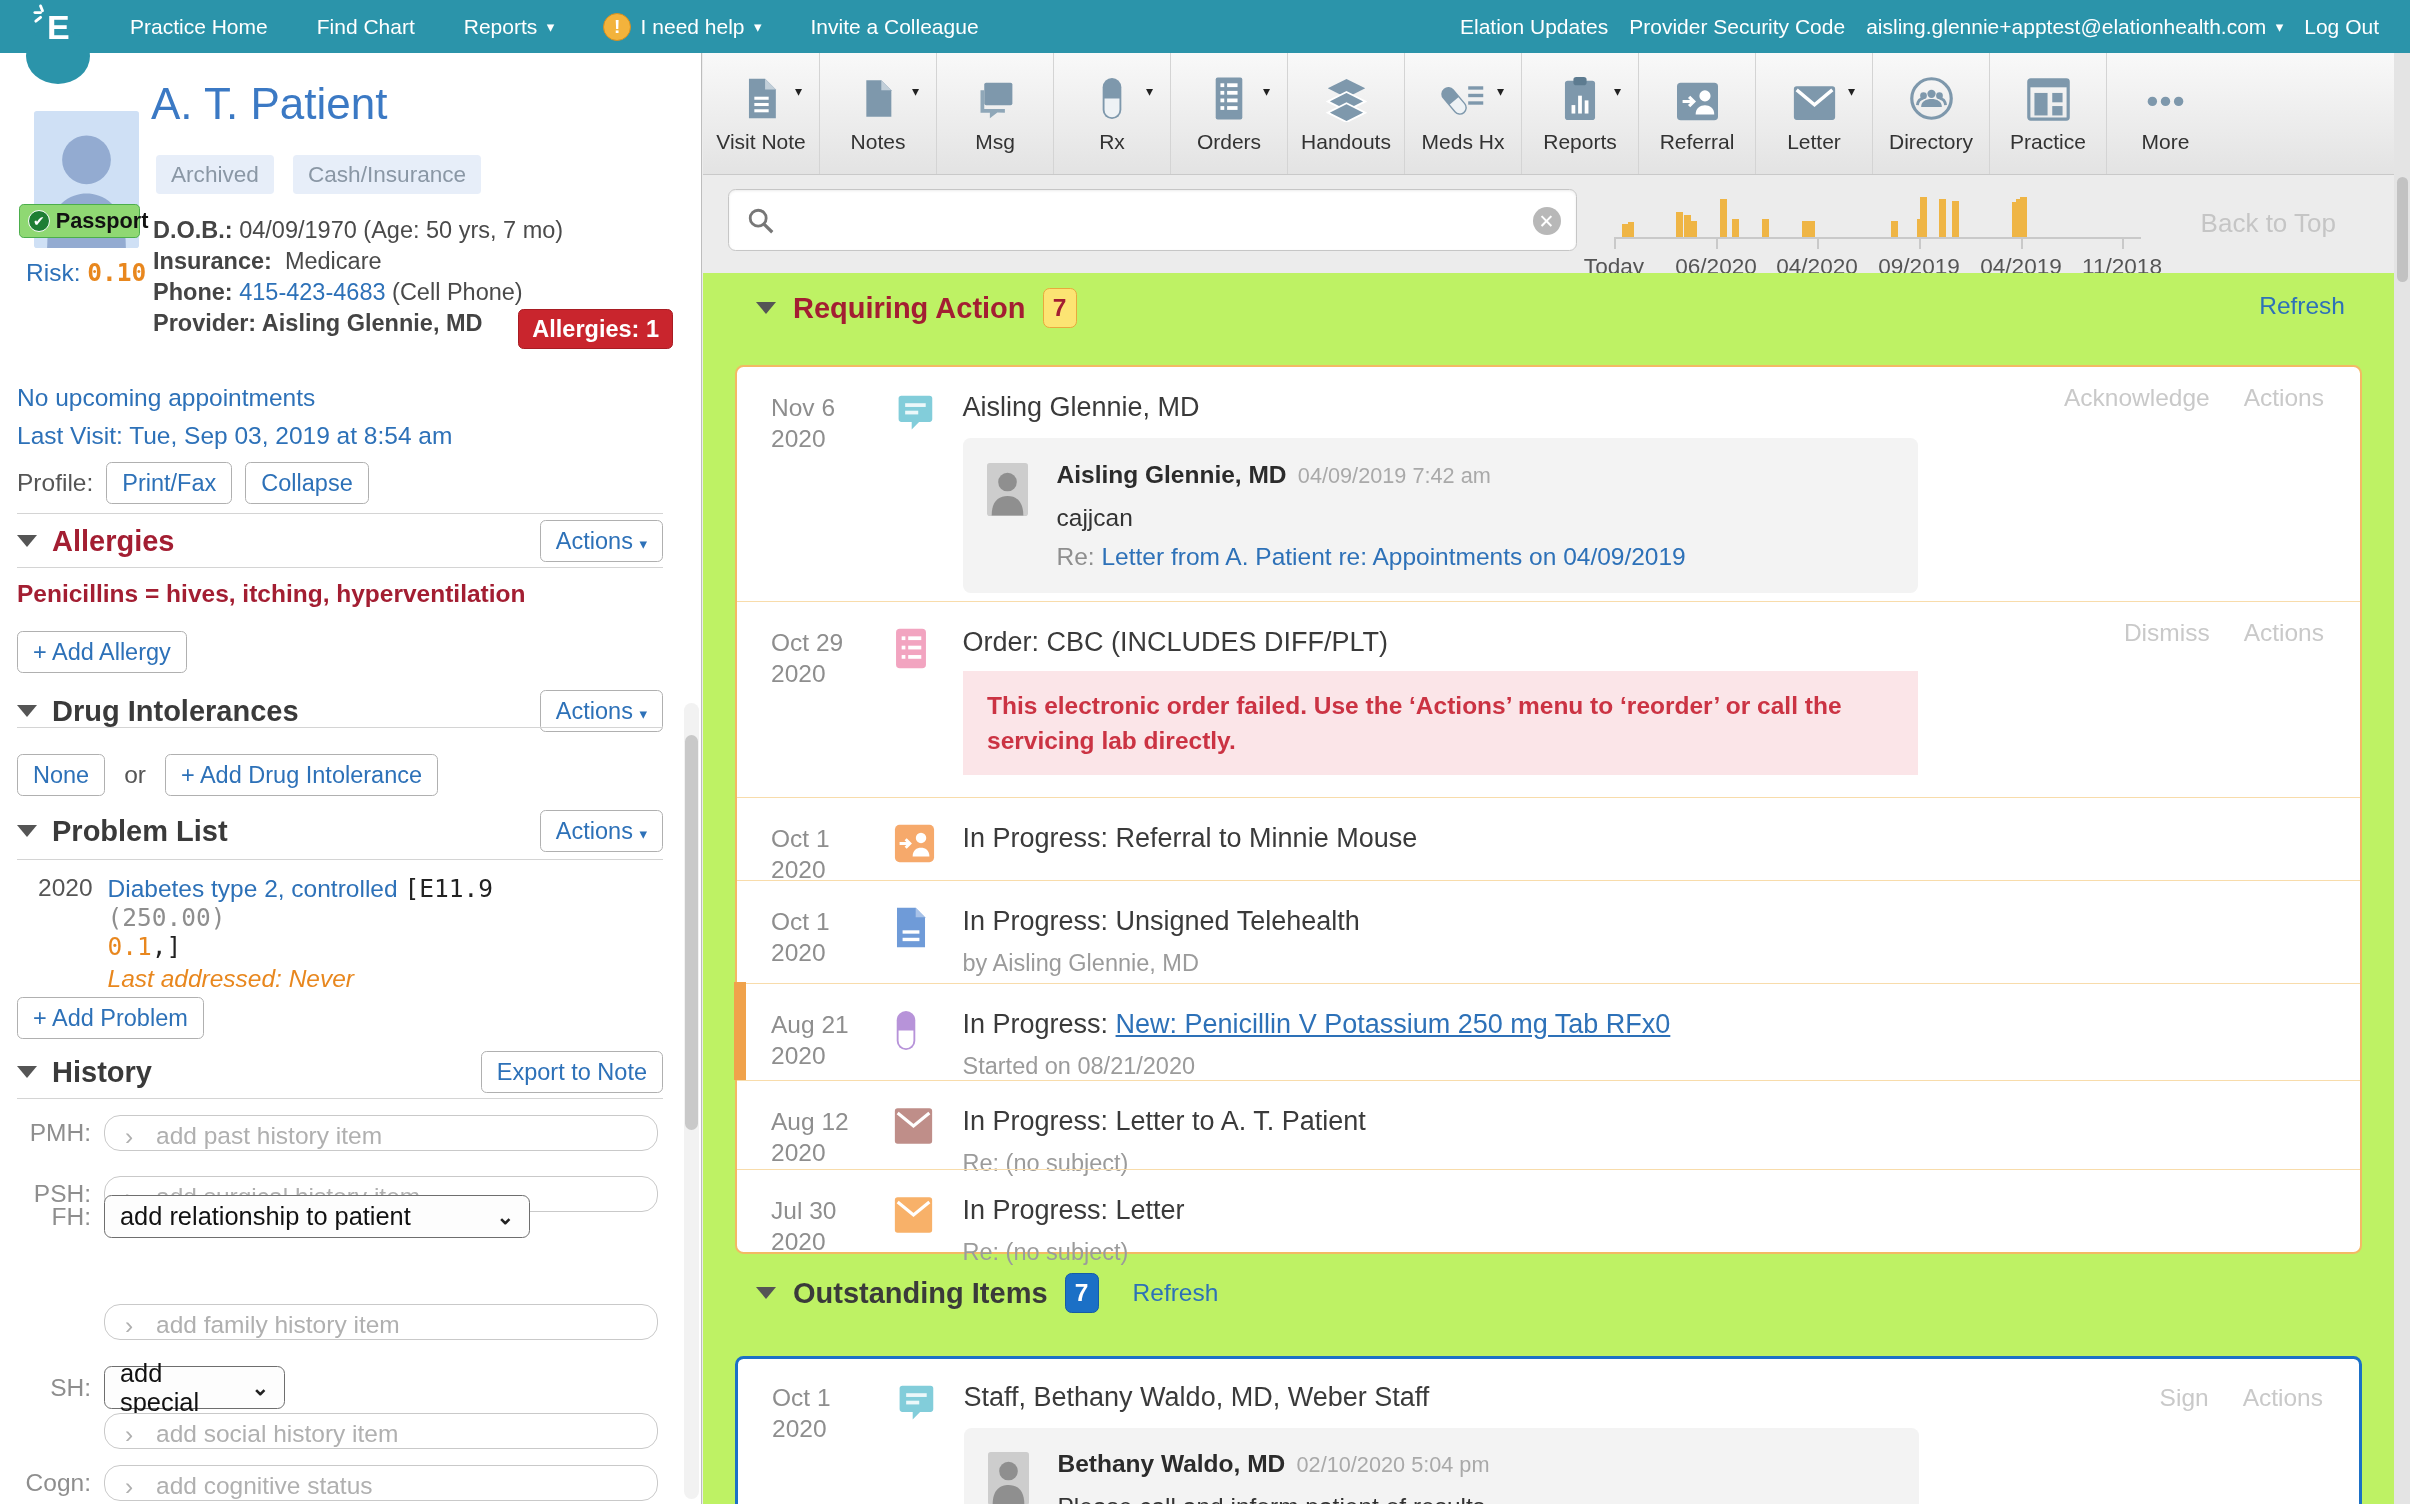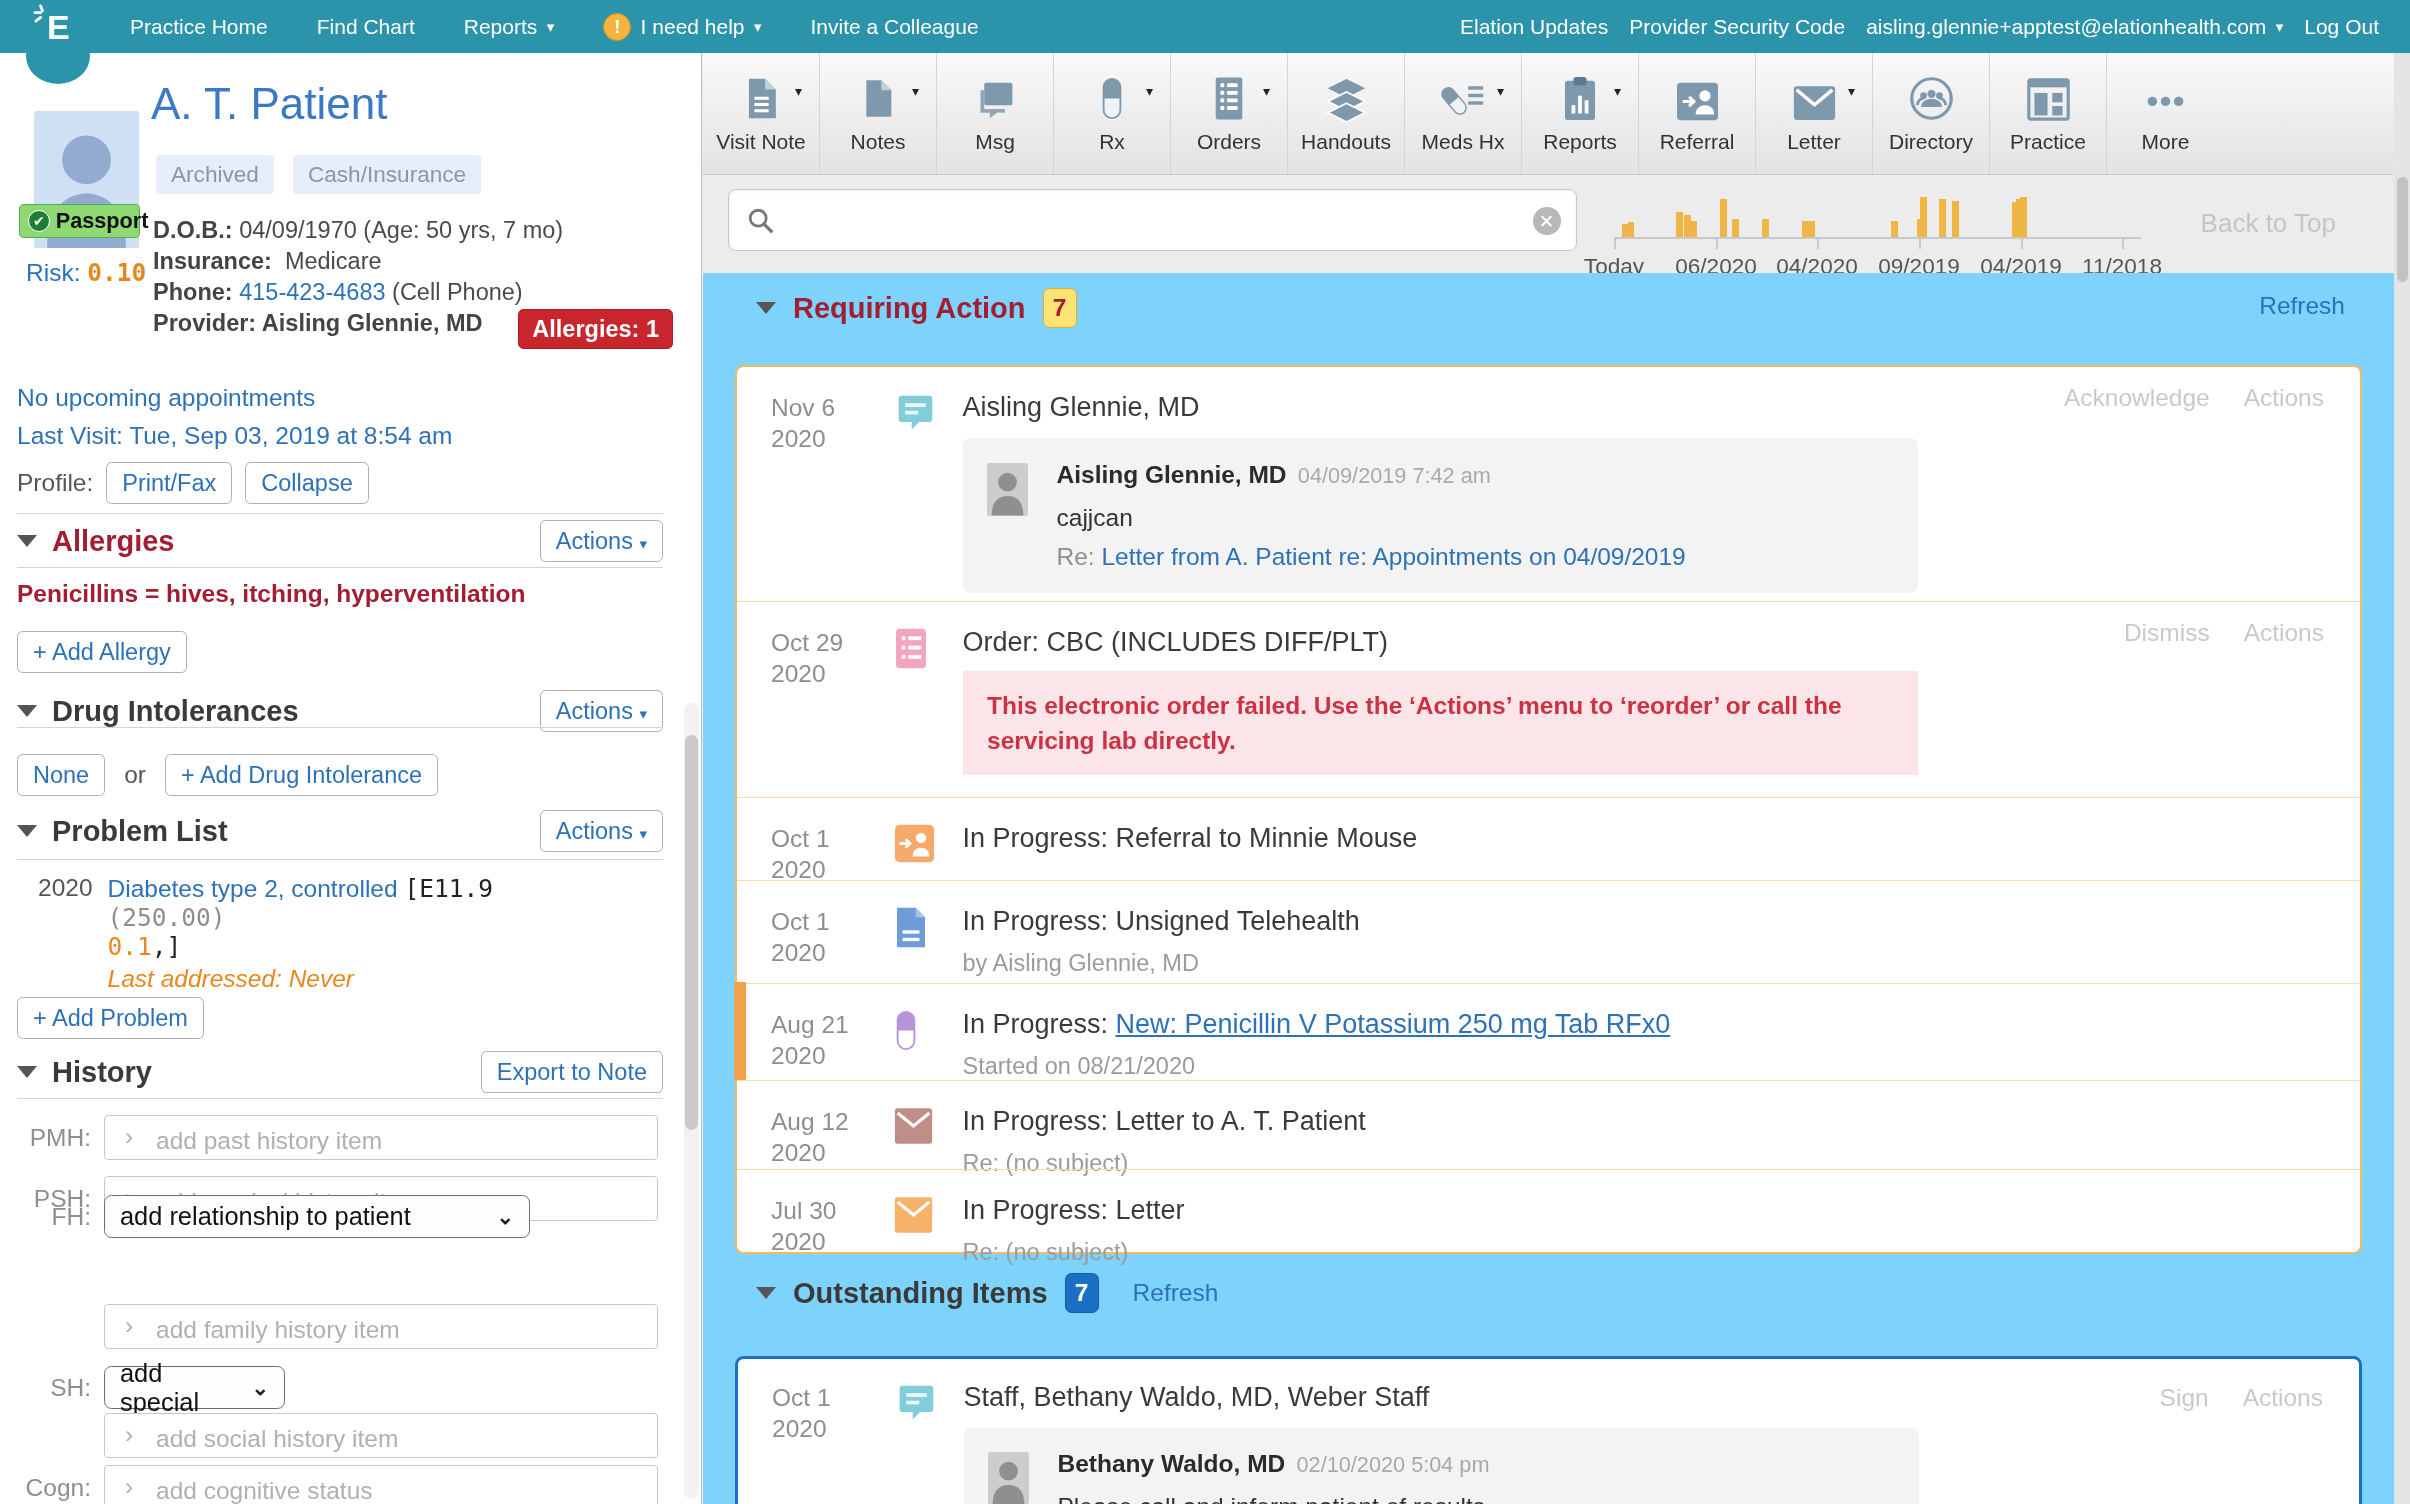--- a/index.html
+++ b/index.html
@@ -58,21 +58,21 @@
   .pl-item { left:38px; top:821px; font-size:24.5px; display:flex; gap:15px; }
   .pl-year { color:#555; }
   .mono { font-family:"DejaVu Sans Mono", monospace; }
   .code-dark { color:#222; }
   .code-gray { color:#8e8e8e; }
   .code-orange { color:#e8871e; }
   .last-addr { font-style:italic; color:#e8871e; margin-top:3.8px; }
   .hist-row { left:17px; right:43px; display:flex; align-items:center; }
   .hist-label { width:87px; text-align:right; color:#8e8e8e; font-size:24.5px; padding-right:13px; flex:none; }
   .hist-input { position:relative; flex:1; }
-  .hist-input input { width:100%; height:45px; border:0.9px solid #c9c9c9; border-radius:4px; font-size:24.5px;
+  .hist-input input { width:100%; height:36px; border:0.9px solid #c9c9c9; border-radius:16px; font-size:24.5px;
                       padding:6px 15px 0 51px; color:#555; font-family:"Liberation Sans",sans-serif; outline:none; }
   .hist-input input::placeholder { color:#b0b0b0; }
   .ph-chev { position:absolute; left:21px; top:7.5px; color:#b0b0b0; font-size:24.5px; }
   .selectbox { height:43px; border:1.9px solid #6e6e6e; border-radius:7.5px; background:#fdfdfd; display:flex;
                align-items:center; font-size:25.4px; color:#111; padding:0 15px; gap:22.6px; cursor:pointer; }
   .selectbox .sel-chev { margin-left:auto; font-weight:bold; font-size:21px; color:#222; }
   .sb-track { right:1.9px; top:650px; bottom:5.6px; width:15px; background:#f2f2f2; border-radius:7.5px; }
   .sb-thumb { right:2.8px; top:682px; width:13px; height:395px; background:#c9c9c9; border-radius:6.6px; }
   
   .main { position:absolute; left:703px; top:53px; right:0; bottom:0; }
@@ -91,21 +91,21 @@
   .mag { position:absolute; left:17px; top:16px; }
   .clear-x { position:absolute; right:15px; top:17px; width:28px; height:28px; border-radius:50%;
              background:#b8b8b8; color:#fff; display:flex; align-items:center; justify-content:center;
              font-size:19px; cursor:pointer; }
   .timeline { position:absolute; left:911px; top:5.6px; width:527px; height:87px; }
   .tl-axis { position:absolute; left:0; right:0; top:55px; height:2.8px; background:#c9c9c9; }
   .tl-tick { position:absolute; top:55px; width:1.9px; height:12.2px; background:#c9c9c9; }
   .tl-bar { position:absolute; width:6.6px; background:#efb545; bottom:32px; }
   .tl-label { position:absolute; top:72px; font-size:22.6px; color:#555; transform:translateX(-50%); white-space:nowrap; cursor:pointer; }
   .backtotop { position:absolute; right:58px; top:32px; font-size:26px; color:#c5c5c5; cursor:pointer; }
-  .content { position:absolute; left:0; top:220px; right:17px; bottom:0; overflow:hidden; background:#7dd3fc; }
+  .content { position:absolute; left:0; top:220px; right:17px; bottom:0; overflow:hidden; background:#bef264; }
   .feed-head { position:absolute; left:53px; display:flex; align-items:center; gap:17px; }
   .feed-title { font-size:29px; font-weight:bold; color:#3a3a3a; }
   .feed-title.red { color:#a31e32; }
   .count-badge { min-width:34px; height:40px; border-radius:6.6px; display:flex; align-items:center;
                  justify-content:center; font-size:24.5px; font-weight:bold; padding:0 7.5px; }
   .count-badge.yellow { background:#fce473; border:1.9px solid #eaa83d; color:#a31e32; }
   .count-badge.blue { background:#1b70c6; border:1.9px solid #155ca6; color:#fff; }
   .refresh { font-size:24.5px; color:#2d71b8; cursor:pointer; }
   .ra-refresh { position:absolute; right:49px; top:19px; }
   .feed-box { position:absolute; left:32px; width:1627px; background:#fff; border-radius:8.5px; }

